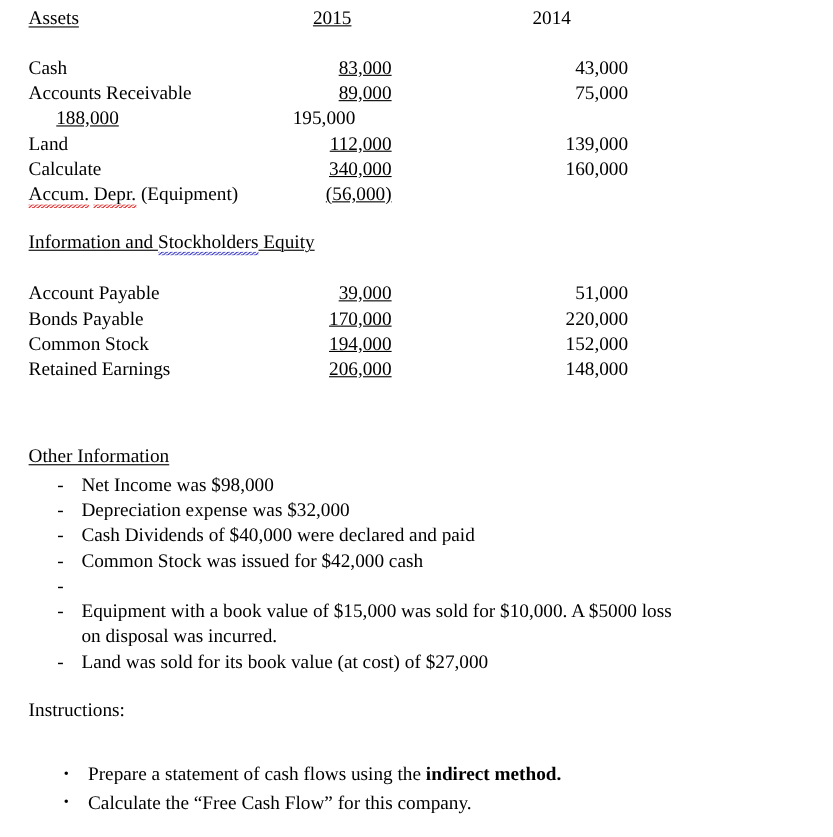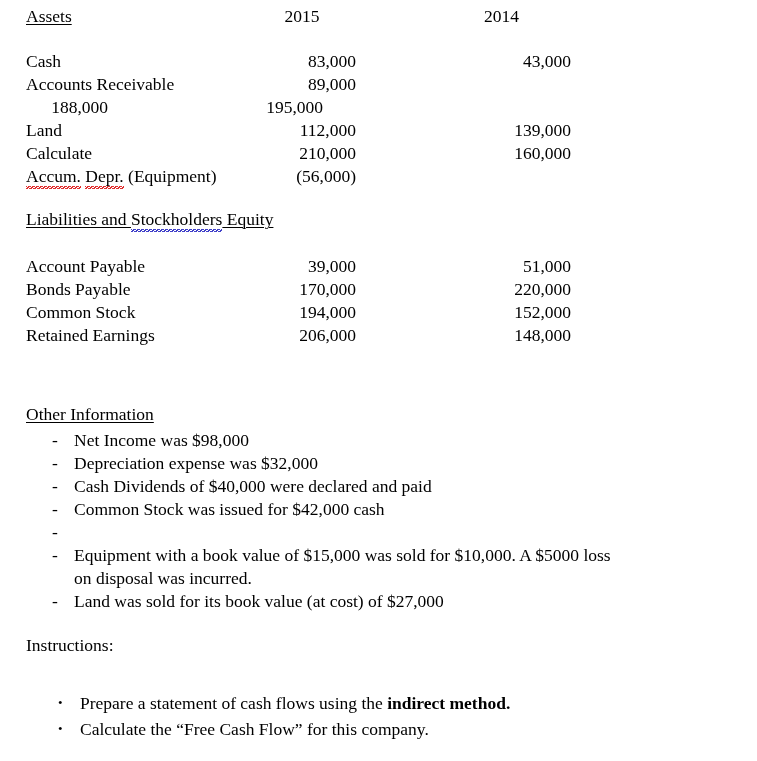--- a/index.html
+++ b/index.html
@@ -35,20 +35,21 @@
   .label {
     width: 248px;
     padding-left: 26px;
     box-sizing: border-box;
     white-space: nowrap;
   }
   .col-a {
     width: 108px;
     text-align: right;
     white-space: nowrap;
+    text-decoration: underline;
   }
   .col-b {
     width: 215px;
     text-align: right;
     white-space: nowrap;
   }
 
   
   .head-row {
     display: flex;
@@ -194,50 +195,51 @@
 
     <div class="row">
       <div class="label">Cash</div>
       <div class="col-a">83,000</div>
       <div class="col-b">43,000</div>
     </div>
 
     <div class="row">
       <div class="label">Accounts Receivable</div>
       <div class="col-a">89,000</div>
+      <div class="col-b">75,000</div>
     </div>
 
     <div class="row">
       <div class="col-a">188,000</div>
       <div class="col-b">195,000</div>
     </div>
 
     <div class="row">
       <div class="label">Land</div>
       <div class="col-a">112,000</div>
       <div class="col-b">139,000</div>
     </div>
 
     <div class="row">
       <div class="label">Calculate</div>
-      <div class="col-a">210,000</div>
+      <div class="col-a">340,000</div>
       <div class="col-b">160,000</div>
     </div>
 
     <div class="row">
       <div class="label"><span class="sp-red">Accum.</span>&nbsp;<span class="sp-red">Depr.</span>&nbsp;<span>(Equipment)</span></div>
       <div class="col-a">(56,000)</div>
     </div>
 
   </div>
 
   <div class="spacer-20"></div>
 
   <div class="section-head">
-    <span class="uline"><span>Liabilities and </span><span class="sp-blue">Stockholders</span><span> Equity</span></span>
+    <span class="uline"><span>Information and </span><span class="sp-blue">Stockholders</span><span> Equity</span></span>
   </div>
 
   <div class="spacer-24"></div>
 
   <div>
 
     <div class="row">
       <div class="label">Account Payable</div>
       <div class="col-a">39,000</div>
       <div class="col-b">51,000</div>

